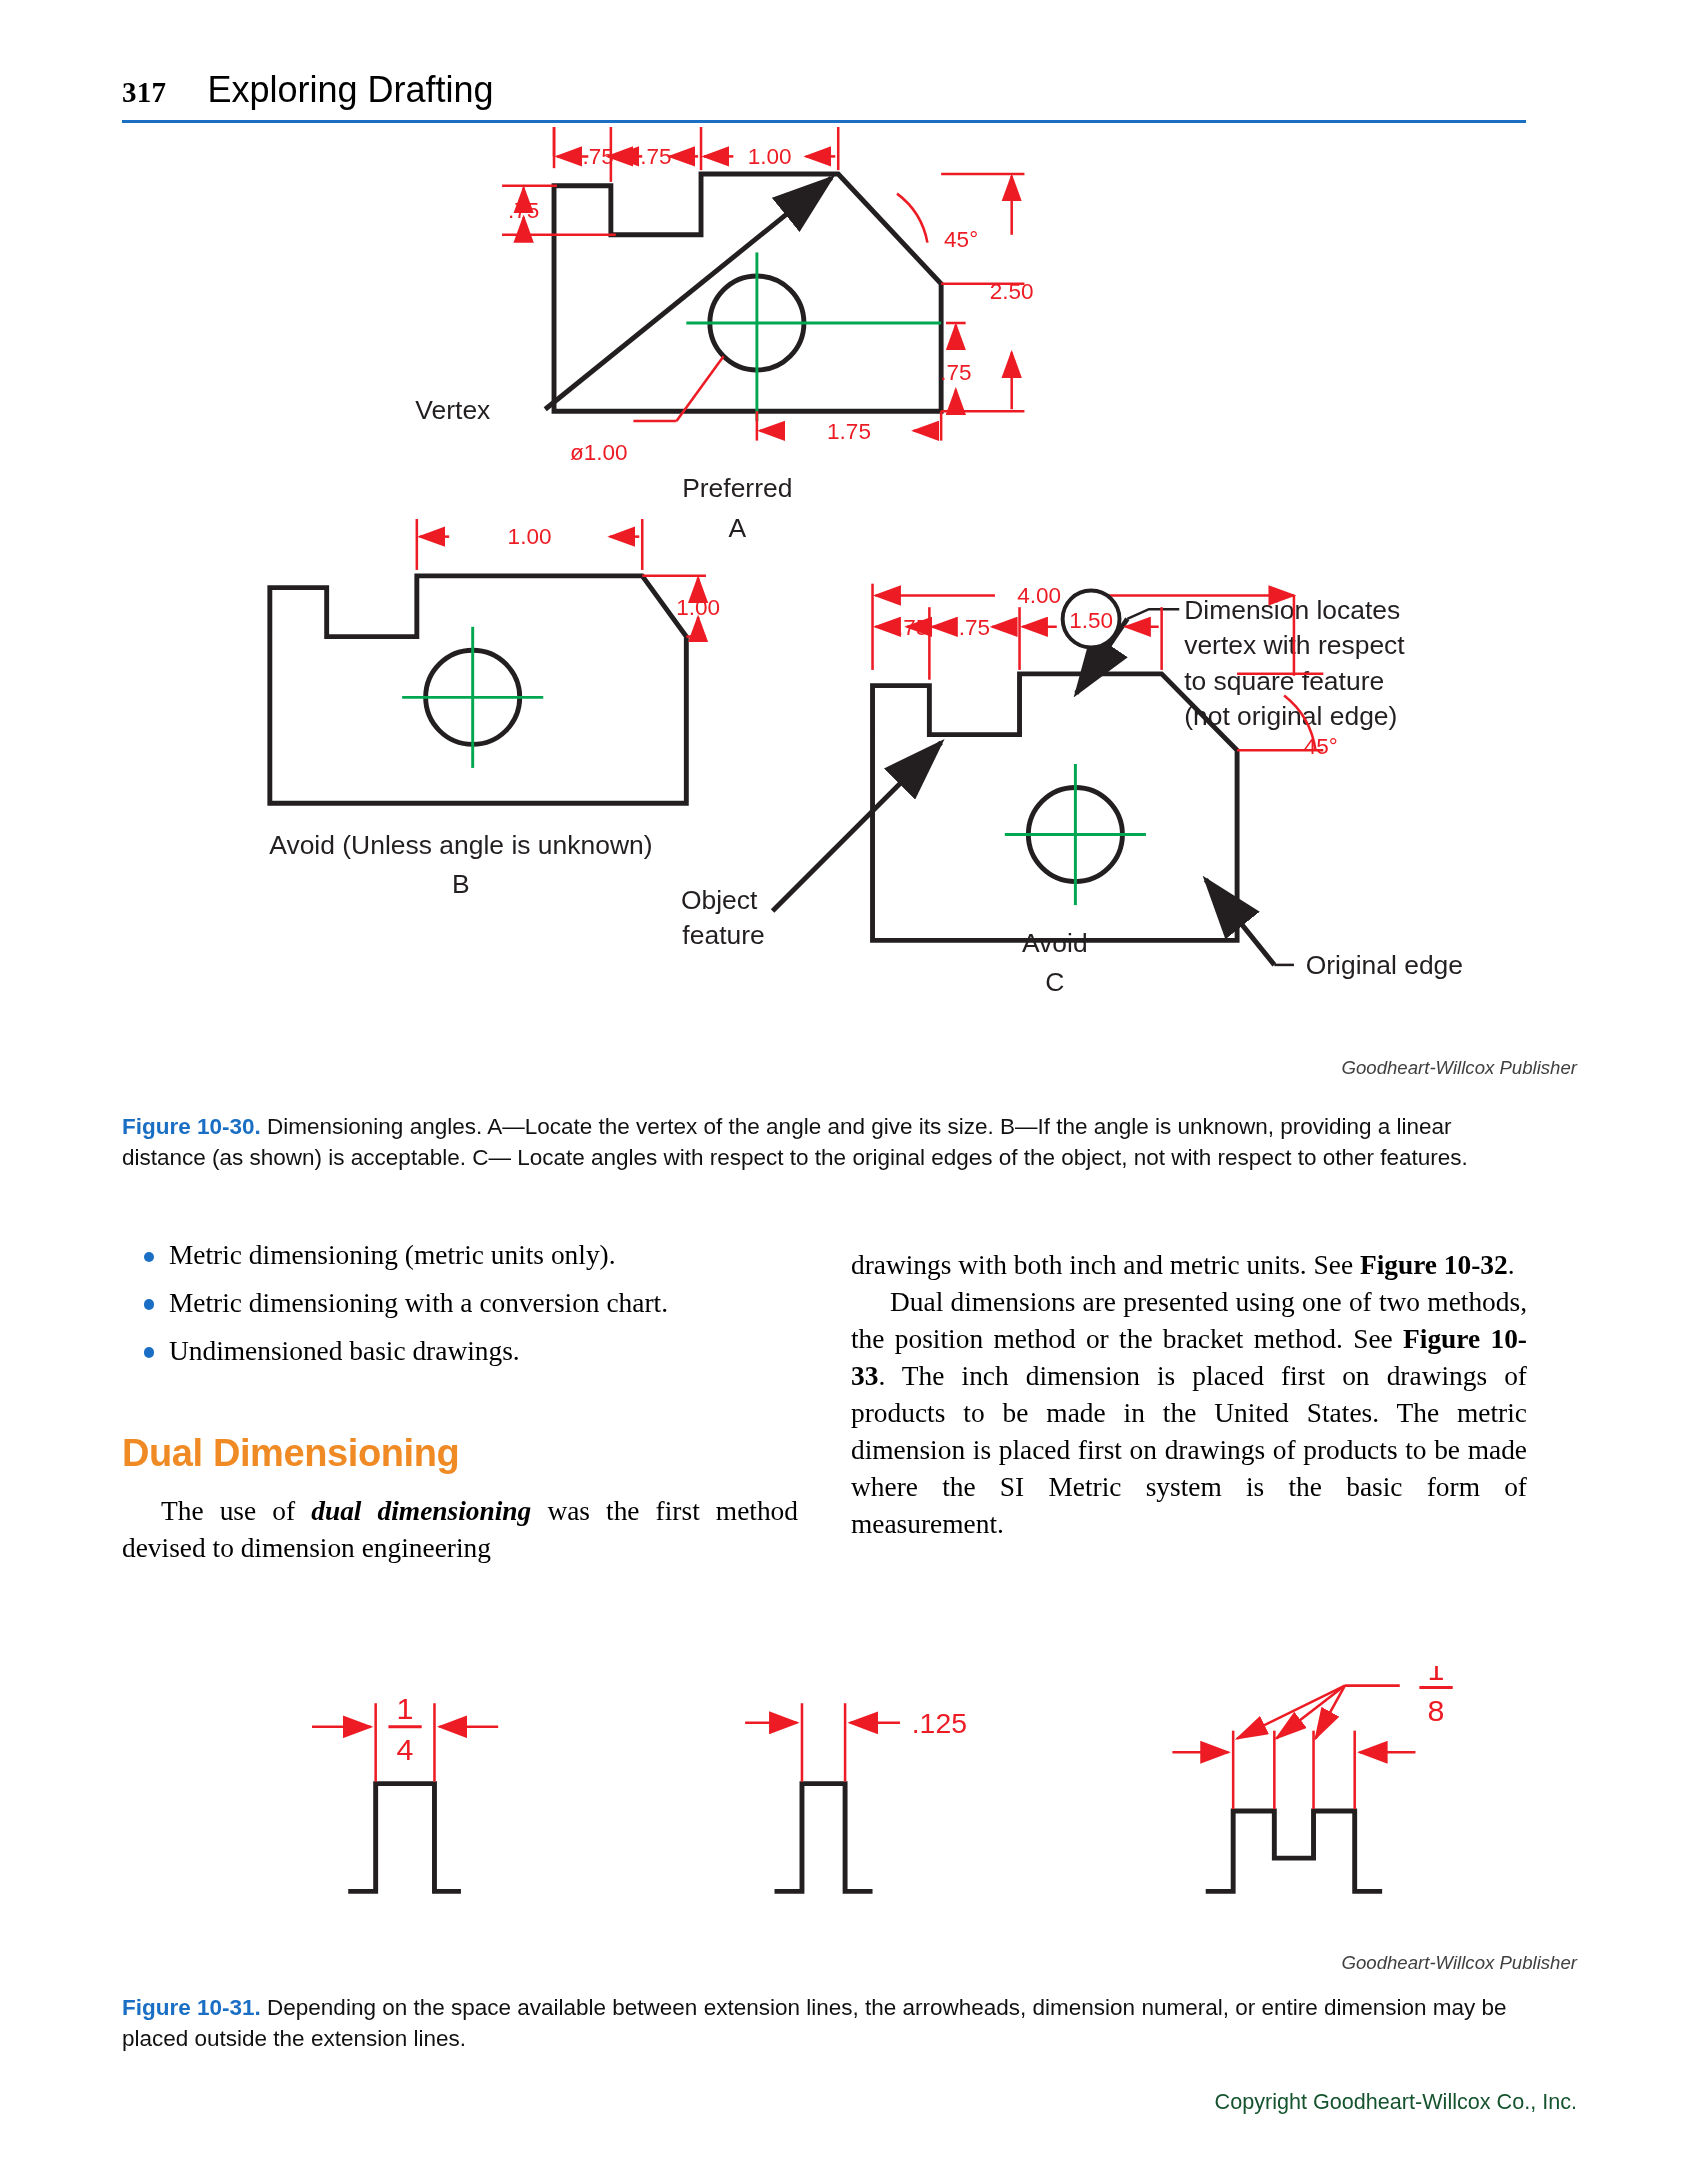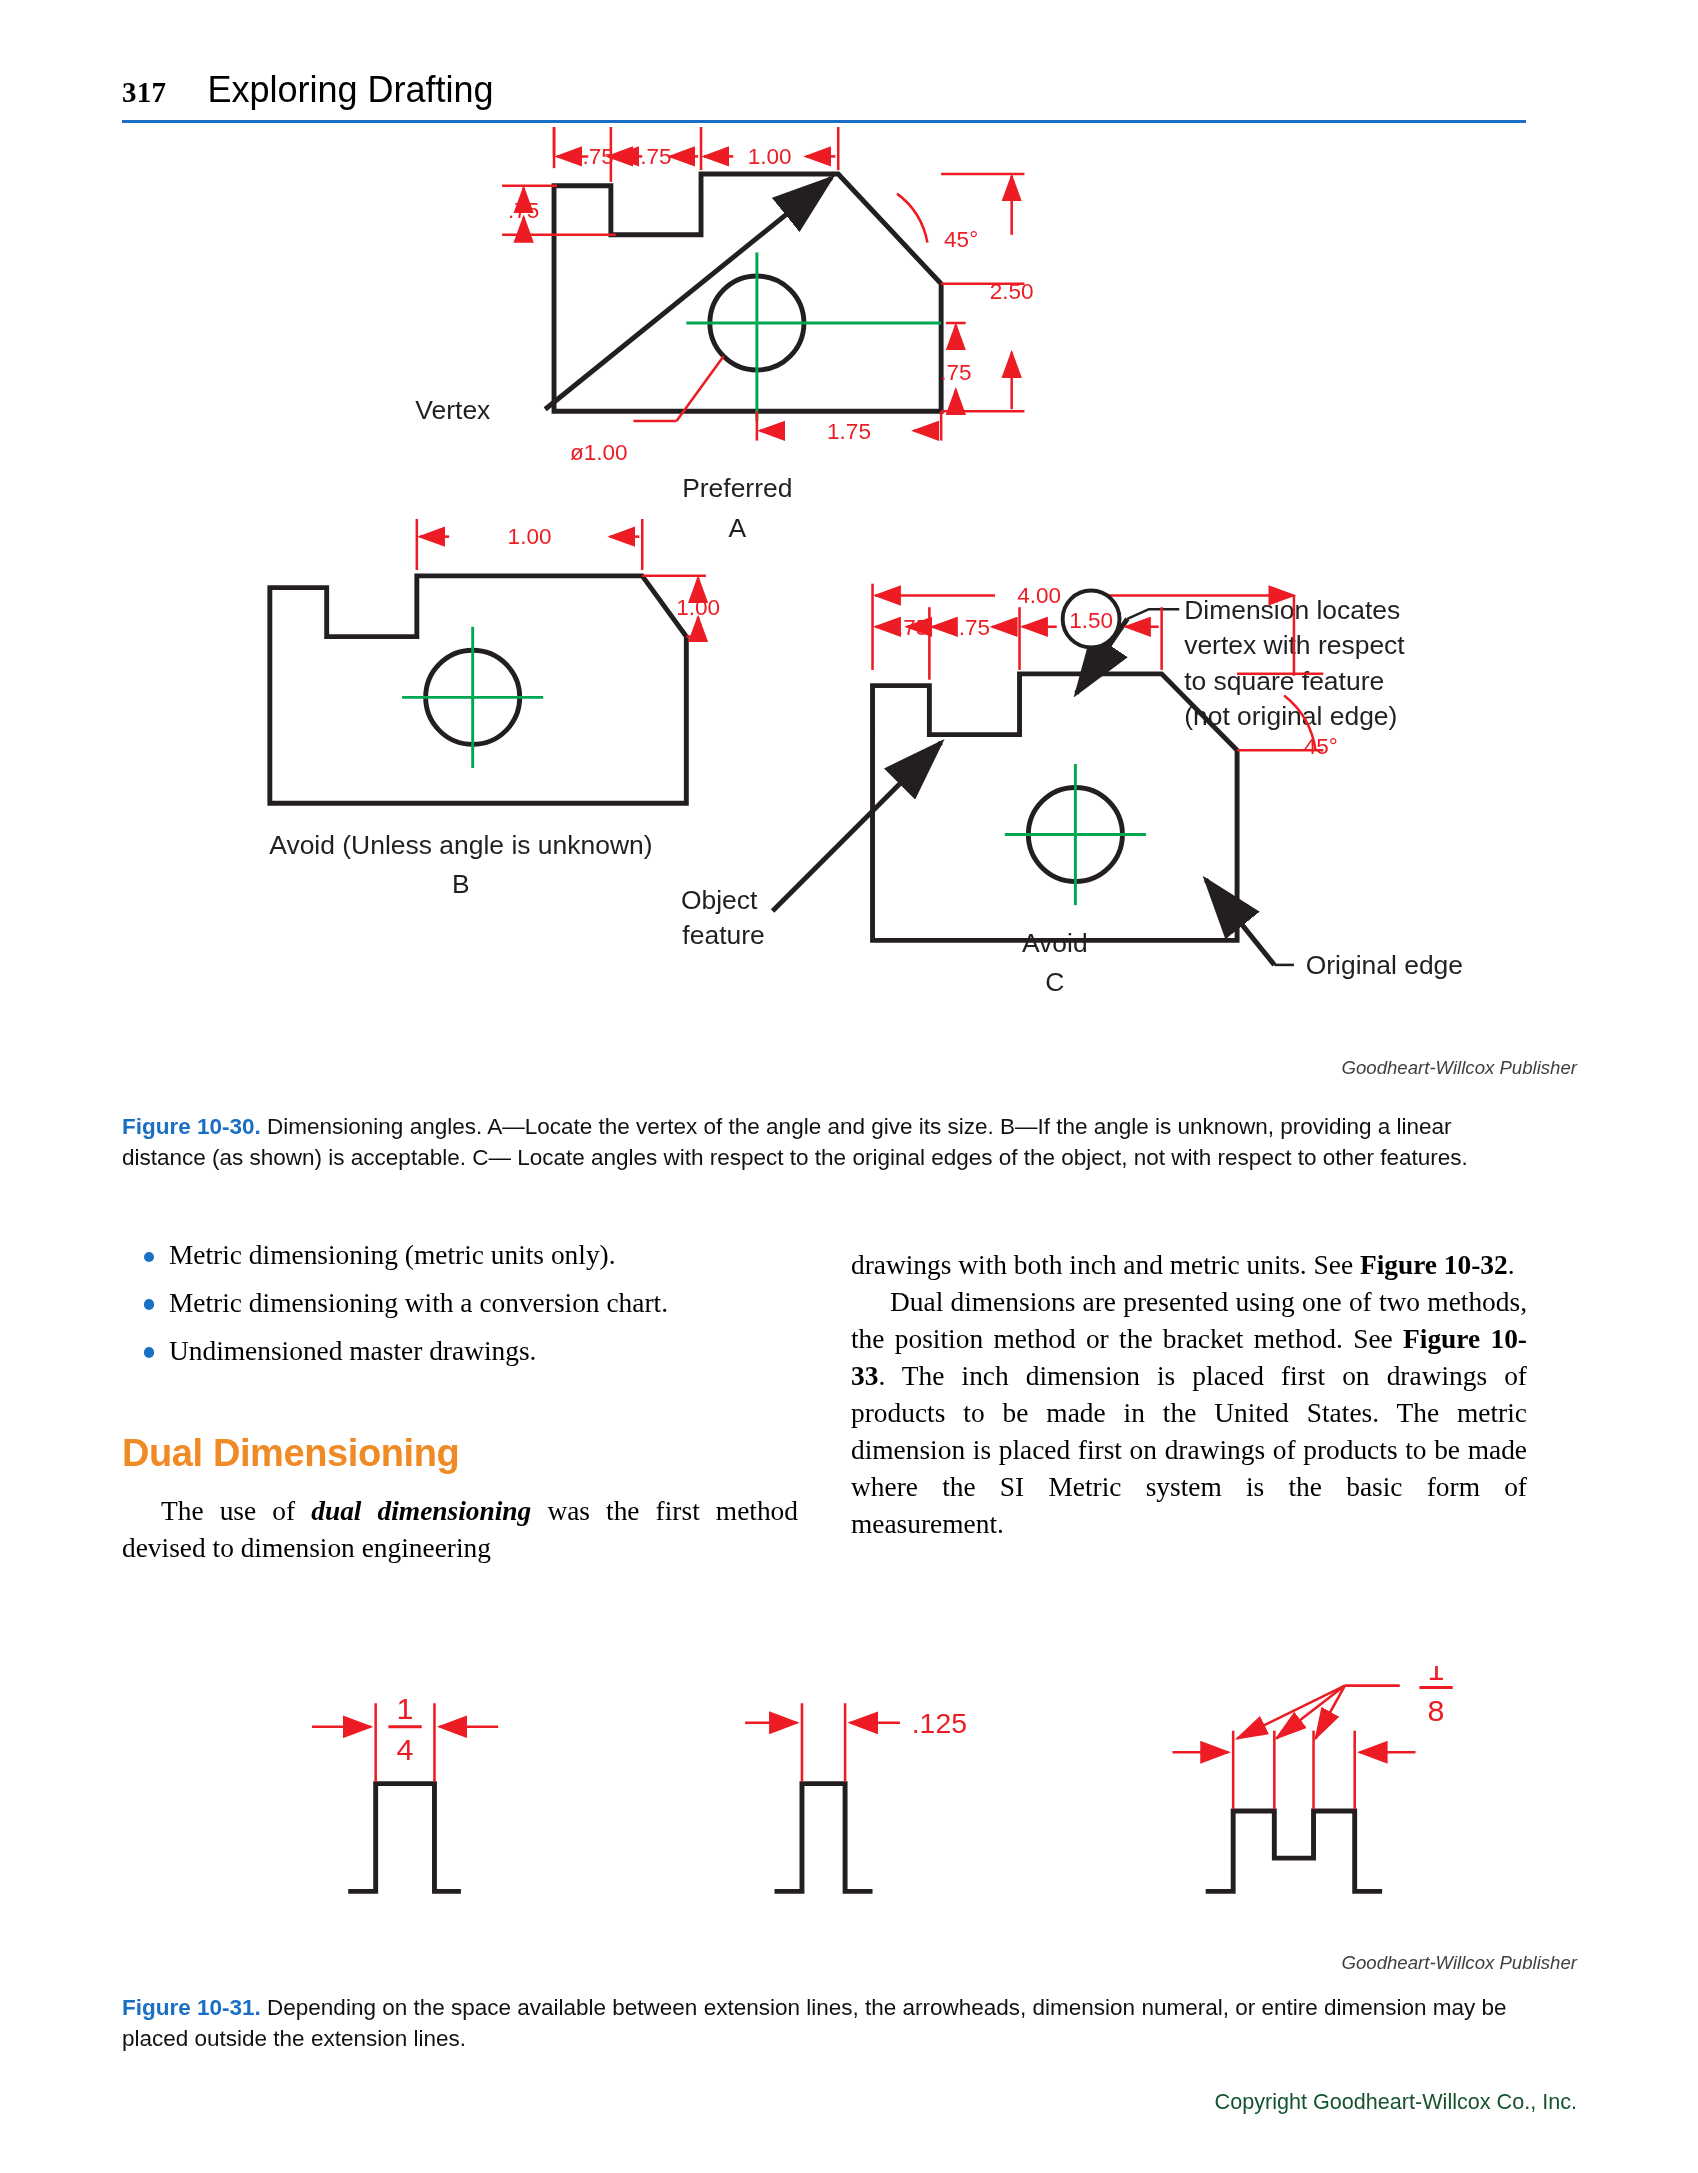--- a/index.html
+++ b/index.html
@@ -233,21 +233,21 @@
 
   <div class="credit" style="right:122px;top:1057px;width:588px;">Goodheart-Willcox Publisher</div>
   <div class="caption" style="left:122px;top:1096px;width:1406px;margin-top:15px;">
     <b class="figno">Figure 10-30.</b><span> Dimensioning angles. A—Locate the vertex of the angle and give its size. B—If the angle is unknown, providing a linear distance (as shown) is acceptable. C— Locate angles with respect to the original edges of the object, not with respect to other features.</span>
   </div>
 
   <div class="col" style="left:122px;top:1237px;width:676px;">
     <ul class="blist">
       <li>Metric dimensioning (metric units only).</li>
       <li>Metric dimensioning with a conversion chart.</li>
-      <li>Undimensioned master drawings.</li>
+      <li>Undimensioned basic drawings.</li>
     </ul>
     <div class="h2" style="margin-top:65px;margin-bottom:21.6px;">Dual Dimensioning</div>
     <p class="indent">
       <span>The use of </span><span class="it">dual dimensioning</span><span> was the first method devised to dimension engineering </span>
     </p>
   </div>
 
   <div class="col" style="left:851px;top:1247px;width:676px;">
     <p>
       <span>drawings with both inch and metric units. See </span><span class="bd">Figure 10-32</span><span>.</span>

